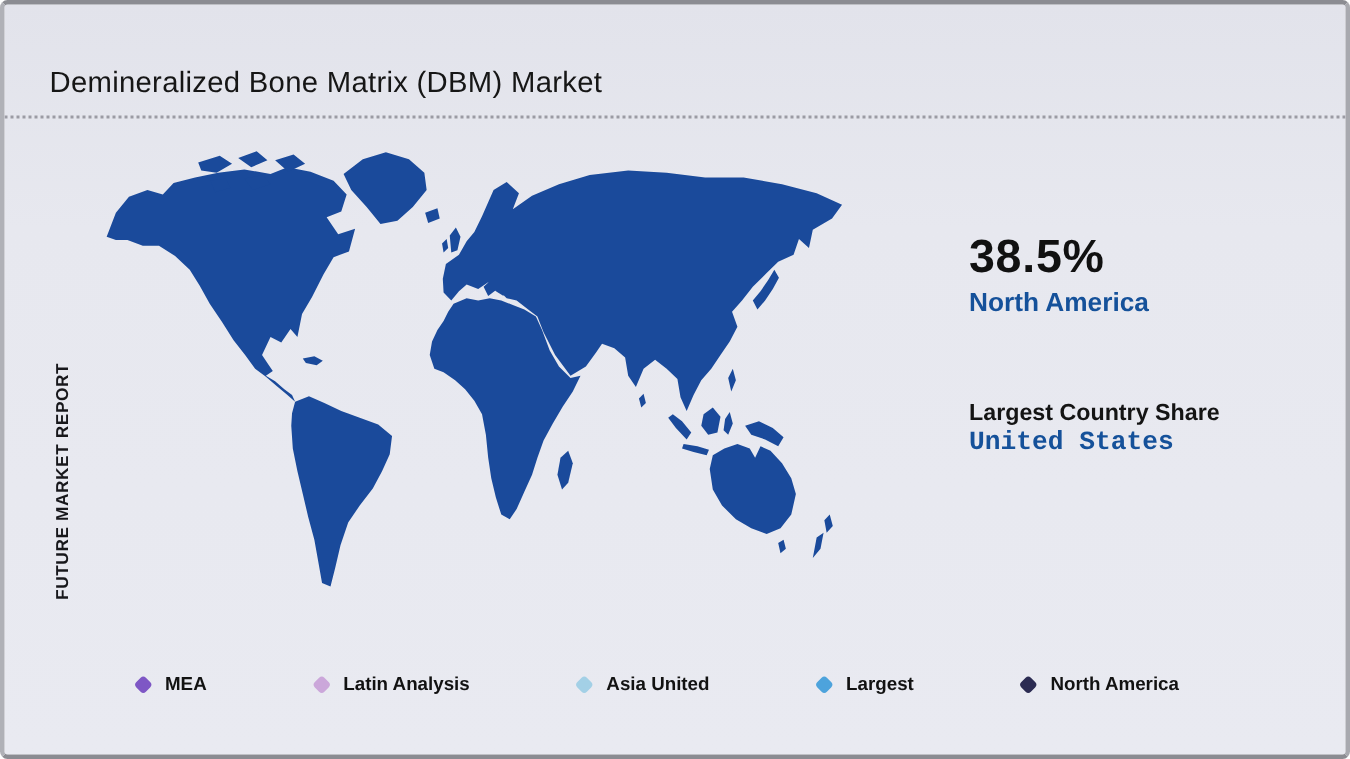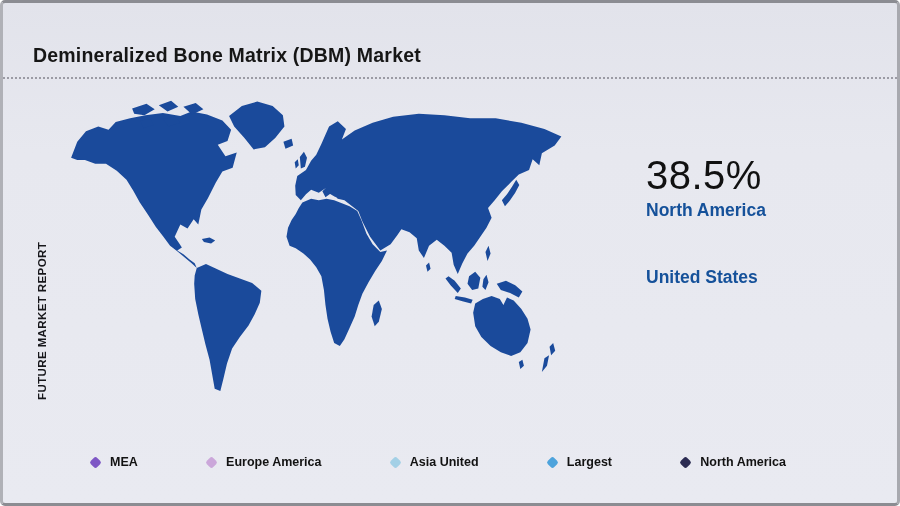--- a/index.html
+++ b/index.html
@@ -11,21 +11,21 @@
     background:linear-gradient(180deg,#e2e3eb 0%,#e7e8ef 30%,#e9eaf1 100%);
     border:3px solid #8b8c92;
     border-left-color:#b0b1b7; border-right-color:#a8a9af;
     border-radius:5px;
     overflow:hidden;
   }
 
   .title-row {
     position:absolute; left:30px; top:41px; right:20px;
     display:flex; gap:26px; white-space:nowrap;
-    font-size:19.5px; font-weight:700; color:#161616;
+    font-size:19.5px; font-weight:400; color:#161616;
     letter-spacing:0.2px;
     text-align:center;
   }
 
   .dotted-sep {
     position:absolute; left:0; right:0; top:74px;
     border-top:2px dotted #9b9ba4;
   }
 
   .watermark {
@@ -40,26 +40,26 @@
     position:absolute; left:64px; top:94px; width:500px; height:300px;
     color:#1a4a9b;
   }
   .map-wrap svg { width:100%; height:100%; display:block; }
 
   .stats { position:absolute; left:643px; top:0; width:250px; }
   .stat-block { position:absolute; left:0; }
   .stat-block.first  { top:143px; }
   .stat-block.second { top:264px; }
   .stat-label  { font-size:15.5px; font-weight:800; color:#141414; }
-  .stat-value  { font-size:40px;  font-weight:400; color:#111; line-height:1; margin:9px 0 5px; letter-spacing:0.5px; }
+  .stat-value  { font-size:31px;  font-weight:700; color:#111; line-height:1; margin:9px 0 5px; letter-spacing:0.5px; }
   .stat-region { font-size:17.5px; font-weight:800; }
 
   .legend {
     position:absolute; left:88px; top:446px; width:695px; height:20px;
-    display:flex; justify-content:space-between; align-items:flex-end;
+    display:flex; justify-content:space-between; align-items:flex-start;
   }
   .legend-item { display:flex; align-items:center; }
   .legend-marker {
     width:9px; height:9px; border-radius:2.5px;
     transform:rotate(45deg); margin-right:10px; flex:0 0 auto;
   }
   .legend-label { font-size:12.5px; font-weight:700; color:#121212; white-space:nowrap; }
 </style>
 </head>
 <body>
@@ -95,32 +95,33 @@
       </g>
     </svg>
   </div>
 
   <div class="stats">
     <div class="stat-block first">
       <div class="stat-value">38.5%</div>
       <div class="stat-region" style="color: rgb(21, 81, 154);">North America</div>
     </div>
     <div class="stat-block second">
-      <div class="stat-region" style="color: rgb(21, 81, 154);">United States</div>
+      <div class="stat-label">Largest Country Share</div>
+      <div class="stat-region" style="color: rgb(21, 81, 154); font-family: Liberation Mono, monospace;">United States</div>
     </div>
   </div>
 
   <div class="legend">
       <div class="legend-item">
         <span class="legend-marker" style="background: rgb(126, 87, 197);"></span>
         <span class="legend-label">MEA</span>
       </div>
       <div class="legend-item">
         <span class="legend-marker" style="background: rgb(203, 167, 218);"></span>
-        <span class="legend-label">Europe America</span>
+        <span class="legend-label">Latin Analysis</span>
       </div>
       <div class="legend-item">
         <span class="legend-marker" style="background: rgb(163, 208, 230);"></span>
         <span class="legend-label">Asia United</span>
       </div>
       <div class="legend-item">
         <span class="legend-marker" style="background: rgb(77, 163, 220);"></span>
         <span class="legend-label">Largest</span>
       </div>
       <div class="legend-item">

